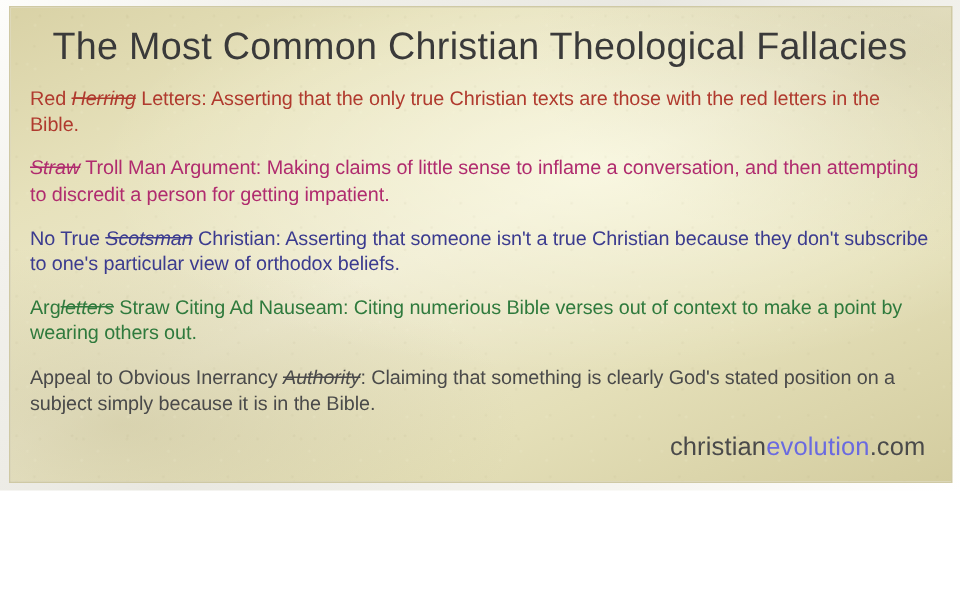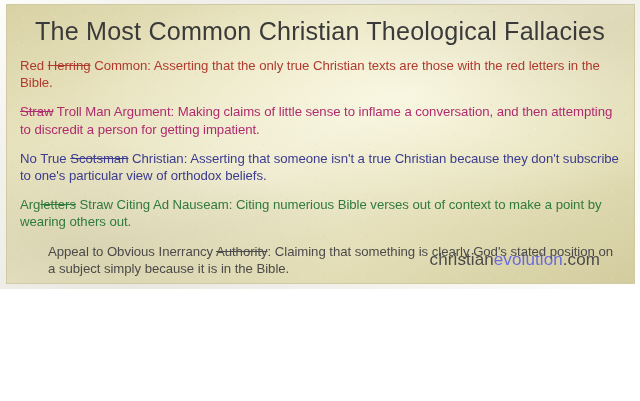--- a/index.html
+++ b/index.html
@@ -12,21 +12,21 @@
     height: 401px;
     overflow: hidden;
     font-family: "Liberation Sans", sans-serif;
   }
 
   
   #poster {
     position: relative;
     box-sizing: border-box;
     width: 640px;
-    height: 289px;
+    height: 327px;
     padding: 4px 5px 5px 6px;
     background:
       linear-gradient(135deg, #fdfdfb 0%, #f2f1ec 18%, #e9e8e1 45%, #f6f5f0 78%, #ffffff 100%);
   }
 
   
   #parchment {
     position: relative;
     box-sizing: border-box;
     width: 100%;
@@ -82,28 +82,28 @@
 
   
   .fallacy {
     font-family: "Liberation Sans", sans-serif;
     font-size: 13.2px;
     line-height: 17.2px;
     letter-spacing: -0.05px;
     margin: 0 0 12px 0;
     text-align: left;
   }
-  .fallacy:last-of-type { margin-bottom: 0; margin-left: 28px; }
+  .fallacy:last-of-type { margin-bottom: 0; }
 
-  .struck { text-decoration: line-through; }
+  .struck { text-decoration: line-through; font-style: italic; }
 
   
   .footer {
     position: absolute;
-    right: 34px;
+    right: 17px;
     bottom: 13px;
     font-family: "Liberation Sans", sans-serif;
     font-weight: 300;
     font-size: 17px;
     letter-spacing: 0.1px;
     white-space: nowrap;
   }
   .brand-christian { color: #4a4a4a; }
   .brand-evolution { color: #6a6ae0; }
   .brand-tld { color: #4a4a4a; }
@@ -111,21 +111,21 @@
 </head>
 <body>
 
 <div id="poster">
   <div id="parchment">
     <div id="content">
 
       <h1 class="poster-title" style="color: rgb(58, 58, 58);">The Most Common Christian Theological Fallacies</h1>
 
       <p class="fallacy" style="color: rgb(176, 58, 46);">
-        <span>Red </span><span class="struck">Herring</span><span> Common:</span><span> Asserting that the only true Christian texts are those with the red letters in the Bible.</span>
+        <span>Red </span><span class="struck">Herring</span><span> Letters:</span><span> Asserting that the only true Christian texts are those with the red letters in the Bible.</span>
       </p>
 
       <p class="fallacy" style="color: rgb(176, 43, 110);">
         <span></span><span class="struck">Straw</span><span> Troll Man Argument:</span><span> Making claims of little sense to inflame a conversation, and then attempting to discredit a person for getting impatient.</span>
       </p>
 
       <p class="fallacy" style="color: rgb(59, 59, 143);">
         <span>No True </span><span class="struck">Scotsman</span><span> Christian:</span><span> Asserting that someone isn't a true Christian because they don't subscribe to one's particular view of orthodox beliefs.</span>
       </p>
 

